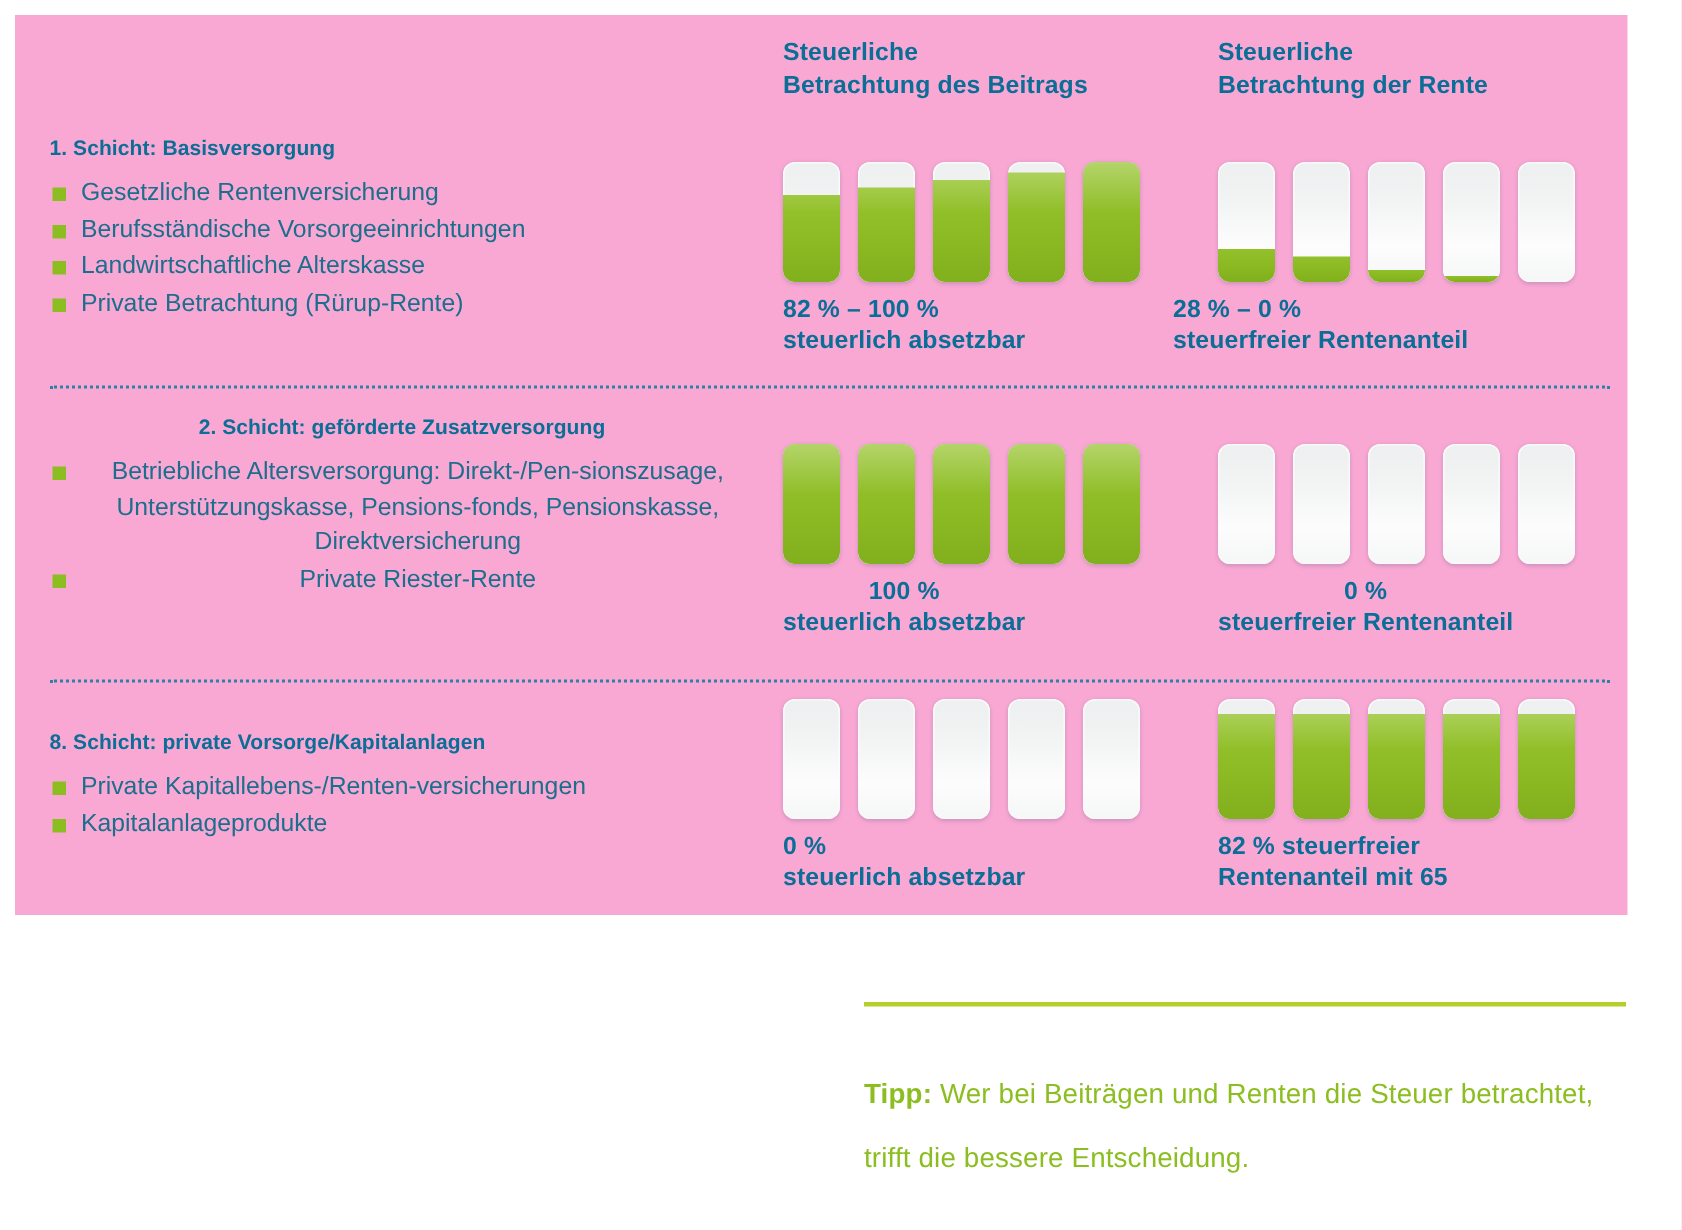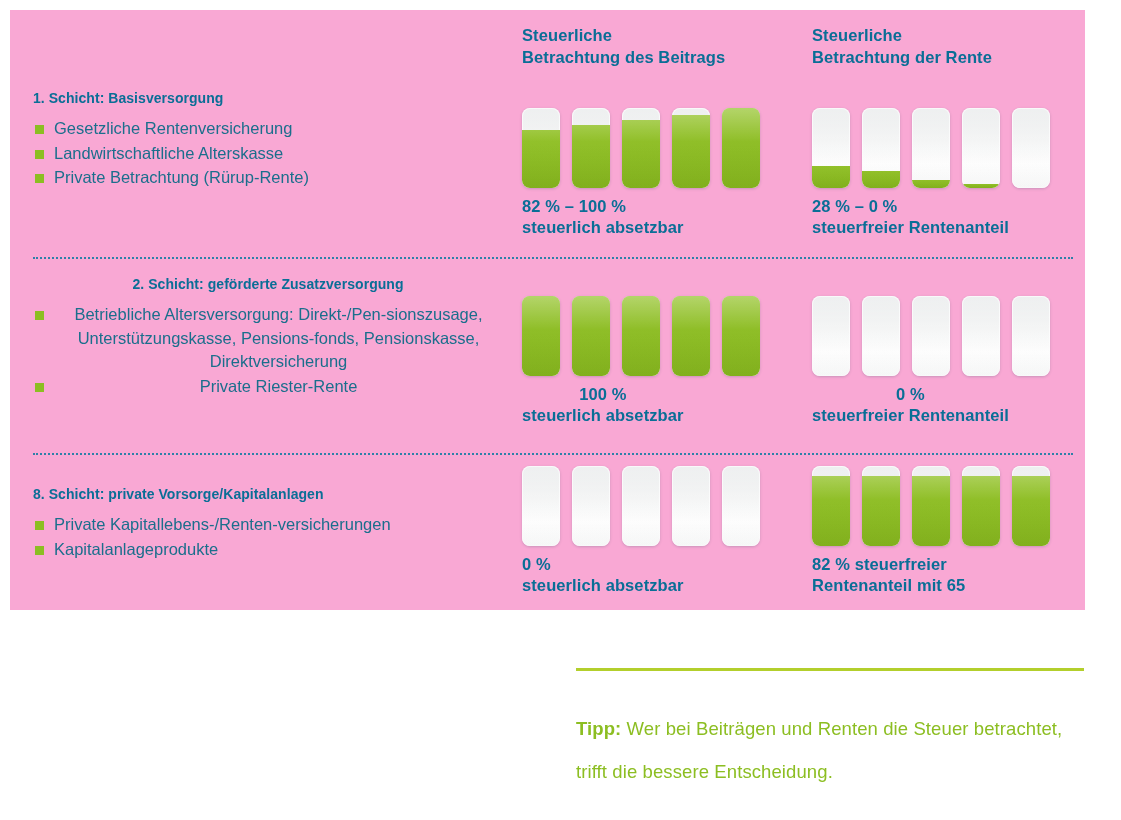--- a/index.html
+++ b/index.html
@@ -170,21 +170,21 @@
 Betrachtung des Beitrags</div>
 
   <div class="col-header" id="col-header-2">Steuerliche
 Betrachtung der Rente</div>
 
   <div class="row" id="row-1">
     <div class="text-col" style="top:6px;">
       <div class="section-title">1. Schicht: Basisversorgung</div>
       <ul class="bullets">
         <li><span class="bullet-square"></span><span>Gesetzliche Rentenversicherung</span></li>
-        <li><span class="bullet-square"></span></li>
+        <li><span class="bullet-square"></span><span>Berufsständische Vorsorgeeinrichtungen</span></li>
         <li><span class="bullet-square"></span><span>Landwirtschaftliche Alterskasse</span></li>
         <li><span class="bullet-square"></span><span>Private Betrachtung (Rürup-Rente)</span></li>
       </ul>
     </div>
 
     <div class="bar-group" id="bars-1-contribution" style="left:512px; top:26px;">
         <div class="bar">
           <div class="fill" style="height: 72%;"></div>
           <div class="gloss"></div>
         </div>
@@ -223,21 +223,21 @@
         </div>
         <div class="bar">
           <div class="fill" style="height: 5%;"></div>
           <div class="gloss"></div>
         </div>
         <div class="bar">
           <div class="fill" style="height: 0%;"></div>
           <div class="gloss"></div>
         </div>
       </div>
-    <div class="bar-caption" style="left:802px; top:114px;">28 % – 0 %
+    <div class="bar-caption" style="left:772px; top:114px;">28 % – 0 %
 steuerfreier Rentenanteil</div>
   </div>
 
   <div class="divider" id="divider-1"></div>
 
   <div class="row" id="row-2">
     <div class="text-col" style="top:6px;">
       <div class="section-title">2. Schicht: geförderte Zusatzversorgung</div>
       <ul class="bullets">
         <li><span class="bullet-square"></span><span>Betriebliche Altersversorgung: Direkt-/Pen-sionszusage, Unterstützungskasse, Pensions-fonds, Pensionskasse, Direktversicherung</span></li>

